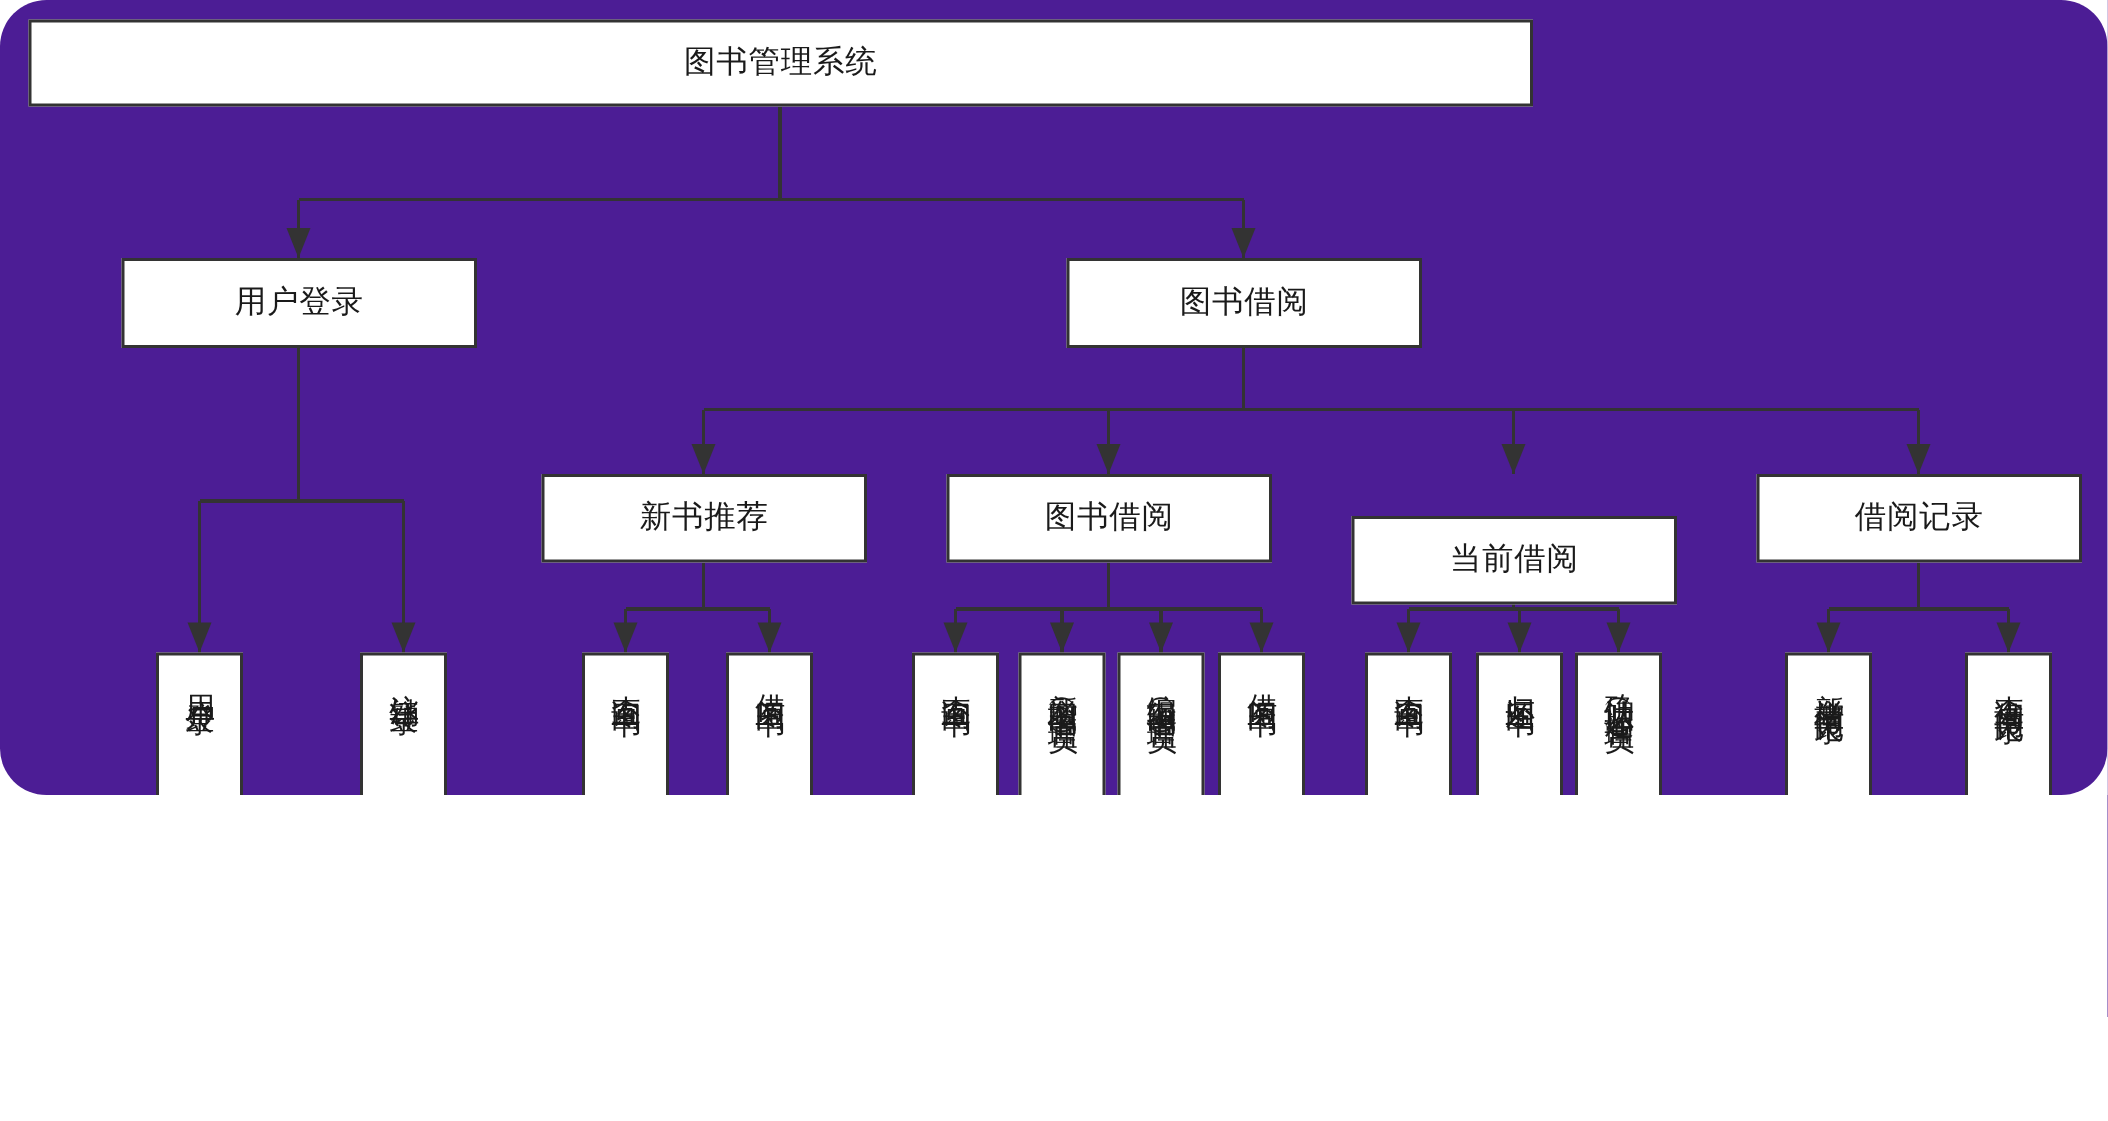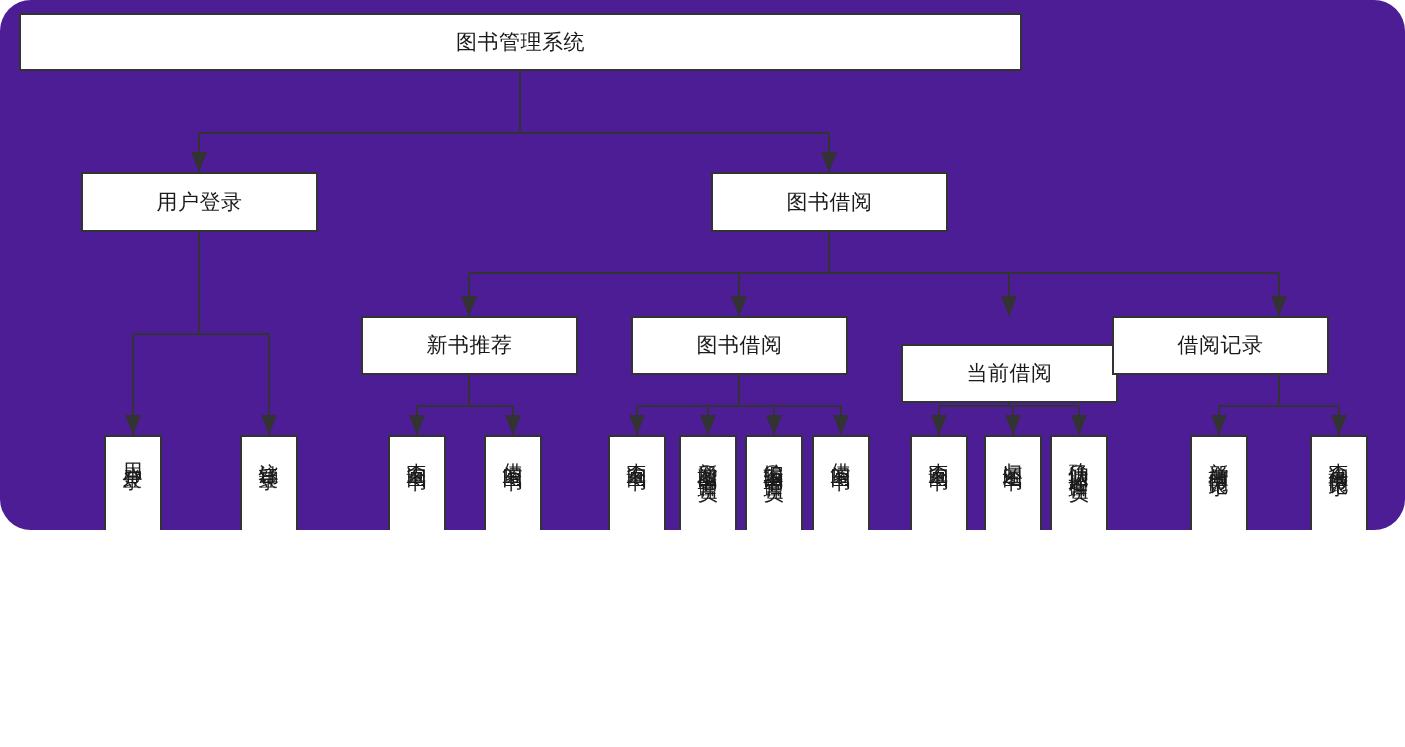--- a/index.html
+++ b/index.html
@@ -138,21 +138,21 @@
       </div>
       <div class="node horiz" style="left: 361px; top: 316px; width: 217px; height: 59px; border-color: rgb(51, 51, 51); background: rgb(255, 255, 255);">
         <span class="node-label" style="color: rgb(26, 26, 26);">新书推荐</span>
       </div>
       <div class="node horiz" style="left: 631px; top: 316px; width: 217px; height: 59px; border-color: rgb(51, 51, 51); background: rgb(255, 255, 255);">
         <span class="node-label" style="color: rgb(26, 26, 26);">图书借阅</span>
       </div>
       <div class="node horiz" style="left: 901px; top: 300px; width: 217px; height: 59px; border-color: rgb(51, 51, 51); background: rgb(255, 255, 255); margin-top: 44px;">
         <span class="node-label" style="color: rgb(26, 26, 26);">当前借阅</span>
       </div>
-      <div class="node horiz" style="left: 1112px; top: 316px; width: 217px; height: 59px; border-color: rgb(51, 51, 51); background: rgb(255, 255, 255);">
+      <div class="node horiz" style="left: 1171px; top: 316px; width: 217px; height: 59px; border-color: rgb(51, 51, 51); background: rgb(255, 255, 255);">
         <span class="node-label" style="color: rgb(26, 26, 26);">借阅记录</span>
       </div>
       <div class="node vert" style="left: 104px; top: 435px; width: 58px; height: 299px; border-color: rgb(51, 51, 51); background: rgb(255, 255, 255);">
         <span class="node-label" style="color: rgb(26, 26, 26);">用户登录</span>
       </div>
       <div class="node vert" style="left: 240px; top: 435px; width: 58px; height: 299px; border-color: rgb(51, 51, 51); background: rgb(255, 255, 255);">
         <span class="node-label" style="color: rgb(26, 26, 26);">注销登录</span>
       </div>
       <div class="node vert" style="left: 388px; top: 435px; width: 58px; height: 299px; border-color: rgb(51, 51, 51); background: rgb(255, 255, 255);">
         <span class="node-label" style="color: rgb(26, 26, 26);">查询图书</span>

